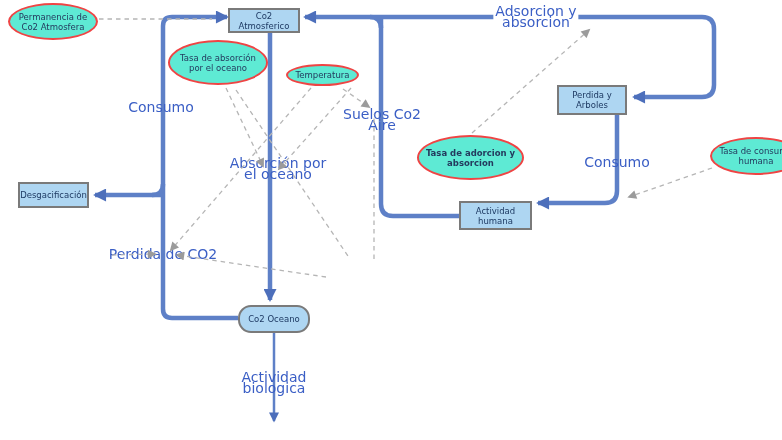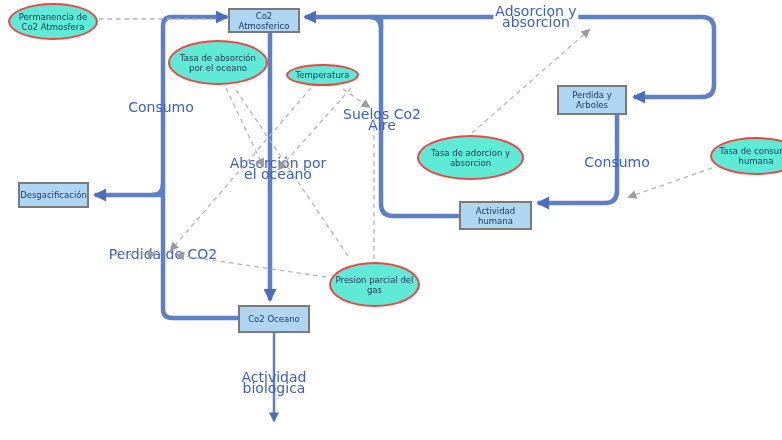--- a/index.html
+++ b/index.html
@@ -91,27 +91,25 @@
     </g>
   </svg>
 
   <div class="node stock" style="left:228px;top:8px;width:72px;height:25px;">Co2
 Atmosferico</div>
   <div class="node stock" style="left:557px;top:85px;width:70px;height:30px;">Perdida y
 Arboles</div>
   <div class="node stock" style="left:18px;top:182px;width:71px;height:26px;">Desgacificación</div>
   <div class="node stock" style="left:459px;top:201px;width:73px;height:29px;">Actividad
 humana</div>
-  <div class="node stock" style="left:238px;top:305px;width:72px;height:28px;">Co2 Oceano</div>
+  <div class="node stock" style="left:238px;top:305px;width:72px;height:28px;border-radius:13px;">Co2 Oceano</div>
 
   <div class="node variable" style="left:8px;top:3px;width:90px;height:37px;">Permanencia de
 Co2 Atmosfera</div>
   <div class="node variable" style="left:168px;top:40px;width:100px;height:45px;">Tasa de absorción
 por el oceano</div>
   <div class="node variable" style="left:286px;top:64px;width:73px;height:22px;">Temperatura</div>
-  <div class="node variable" style="left:417px;top:135px;width:107px;height:45px;">Tasa de adorcion y
+  <div class="node variable" style="left:417px;top:135px;width:107px;height:45px;font-weight:bold;">Tasa de adorcion y
 absorcion</div>
   <div class="node variable" style="left:710px;top:137px;width:92px;height:38px;">Tasa de consumo
 humana</div>
-  <div class="node variable" style="left:329px;top:262px;width:91px;height:45px;">Presion parcial del
-gas</div>
 
 </div>
 
 </body></html>

